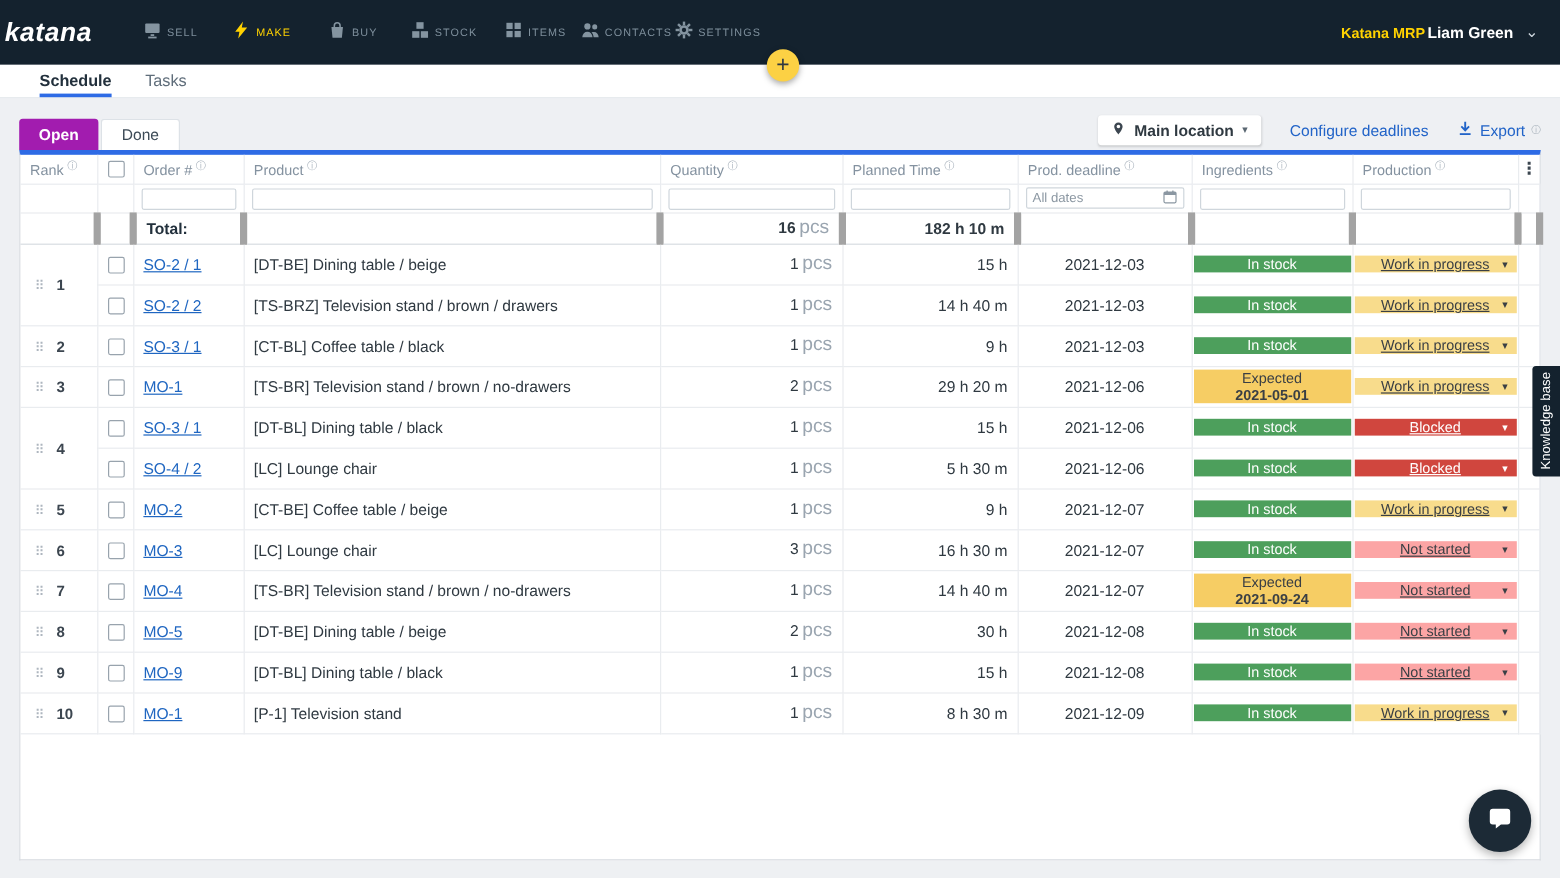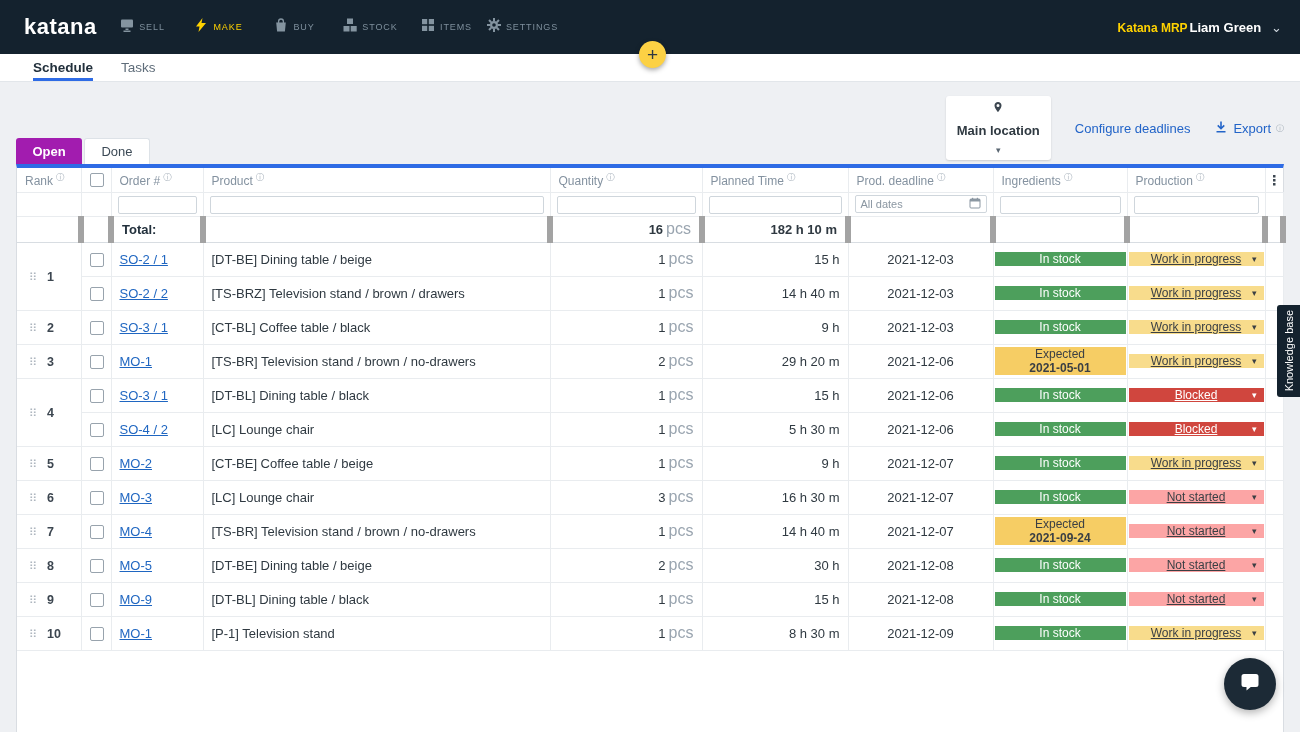--- a/index.html
+++ b/index.html
@@ -4,21 +4,21 @@
 <style>
   * { box-sizing: border-box; }
   html,body { margin:0; padding:0; }
   body {
     width:1300px; height:732px; overflow:hidden; position:relative;
     font-family:"Liberation Sans","DejaVu Sans",sans-serif;
     background:#eef0f3; color:#2f3941;
   }
   
   .topbar { height:54px; background:#14222e; display:flex; align-items:center; }
-  .logo { width:104px; padding-left:24px; font-size:22px; font-weight:bold; color:#fff; letter-spacing:.5px; }
+  .logo { width:104px; padding-left:4px; font-size:22px; font-weight:bold; color:#fff; letter-spacing:.5px;font-style:italic; }
   .nav { display:flex; height:100%; }
   .nav-item { width:76px; display:flex; flex-direction:row; align-items:center; justify-content:center; gap:4px; cursor:pointer; }
   .nav-item .lbl { font-size:9px; letter-spacing:.9px; color:#7e8f9c; }
   .nav-item.active .lbl { color:#ffd200; }
   .topbar-right { margin-left:auto; display:flex; align-items:center; gap:10px; padding-right:18px; cursor:pointer; }
   .acct { display:flex; flex-direction:row; align-items:flex-end; gap:2px; }
   .acct .app { color:#ffd200; font-size:12px; font-weight:bold; }
   .acct .user { color:#fff; font-size:13px; font-weight:bold; }
   .chev { color:#cfd8df; font-size:13px; }
   
@@ -33,21 +33,21 @@
   
   .content { padding:14px 16px 0; }
   .controls { display:flex; align-items:flex-end; }
   .seg-tabs { display:flex; }
   .seg { height:26px; min-width:66px; padding:0 14px; display:flex; align-items:center; justify-content:center;
     font-size:13px; border-radius:3px 3px 0 0; cursor:pointer; }
   .seg.active { background:#a21caf; color:#fff; font-weight:bold; }
   .seg.inactive { background:#fff; color:#3c4a56; border:1px solid #dde2e7; border-bottom:none; margin-left:2px; }
   .controls-right { margin-left:auto; display:flex; align-items:center; gap:24px; padding-bottom:4px; }
   .loc-btn { background:#fff; border-radius:3px; padding:5px 11px; display:flex; align-items:center; gap:7px;
-    font-size:13px; font-weight:bold; color:#2f3941; box-shadow:0 1px 2px rgba(0,0,0,.15); cursor:pointer;flex-direction:column; }
+    font-size:13px; font-weight:bold; color:#2f3941; box-shadow:0 1px 2px rgba(0,0,0,.15); cursor:pointer; }
   .loc-btn .caret-sm { font-size:9px; color:#5a6772; }
   .link { color:#2264c8; font-size:13px; cursor:pointer; display:flex; align-items:center; gap:5px; }
   .sup-info { font-size:8px; color:#a6b0ba; vertical-align:super; }
   
   .table-wrap { background:#fff; border:1px solid #d9dde2; border-top:4px solid #2e6be5; height:592px; }
   table { width:100%; border-collapse:collapse; table-layout:fixed; }
   th { height:24px; font-weight:normal; font-size:12px; color:#8492a0; text-align:left; padding:0 8px;
     border-right:1px solid #e9ecef; border-bottom:1px solid #e9ecef; white-space:nowrap; overflow:hidden; }
   th:last-child, td:last-child { border-right:none; }
   .hinfo { font-size:8.5px; color:#a8b2bc; margin-left:3px; vertical-align:super; }
@@ -127,20 +127,29 @@
     <div class="nav-item">
       <span><svg width="16" height="16" viewBox="0 0 16 16" fill="#8494a0">
             <rect x="2" y="2" width="5.2" height="5.2"></rect>
             <rect x="8.8" y="2" width="5.2" height="5.2"></rect>
             <rect x="2" y="8.8" width="5.2" height="5.2"></rect>
             <rect x="8.8" y="8.8" width="5.2" height="5.2"></rect>
           </svg></span>
       <span class="lbl">ITEMS</span>
     </div>
     <div class="nav-item">
+      <span><svg width="16" height="16" viewBox="0 0 16 16" fill="#8494a0">
+            <circle cx="5.5" cy="5" r="2.6"></circle>
+            <path d="M1.2 14c.2-3 2-4.6 4.3-4.6s4.1 1.6 4.3 4.6z"></path>
+            <circle cx="11.6" cy="5.4" r="2.1"></circle>
+            <path d="M11 9.6c2.2 0 3.7 1.7 3.9 4.4h-4.2c-.2-1.9-.8-3.3-1.8-4 .6-.3 1.3-.4 2.1-.4z"></path>
+          </svg></span>
+      <span class="lbl">CONTACTS</span>
+    </div>
+    <div class="nav-item">
       <span><svg width="16" height="16" viewBox="0 0 16 16">
             <g fill="#8494a0">
               <rect x="7" y="1" width="2" height="3"></rect>
               <rect x="7" y="12" width="2" height="3"></rect>
               <rect x="1" y="7" width="3" height="2"></rect>
               <rect x="12" y="7" width="3" height="2"></rect>
               <g transform="rotate(45 8 8)">
                 <rect x="7" y="1" width="2" height="3"></rect>
                 <rect x="7" y="12" width="2" height="3"></rect>
                 <rect x="1" y="7" width="3" height="2"></rect>

